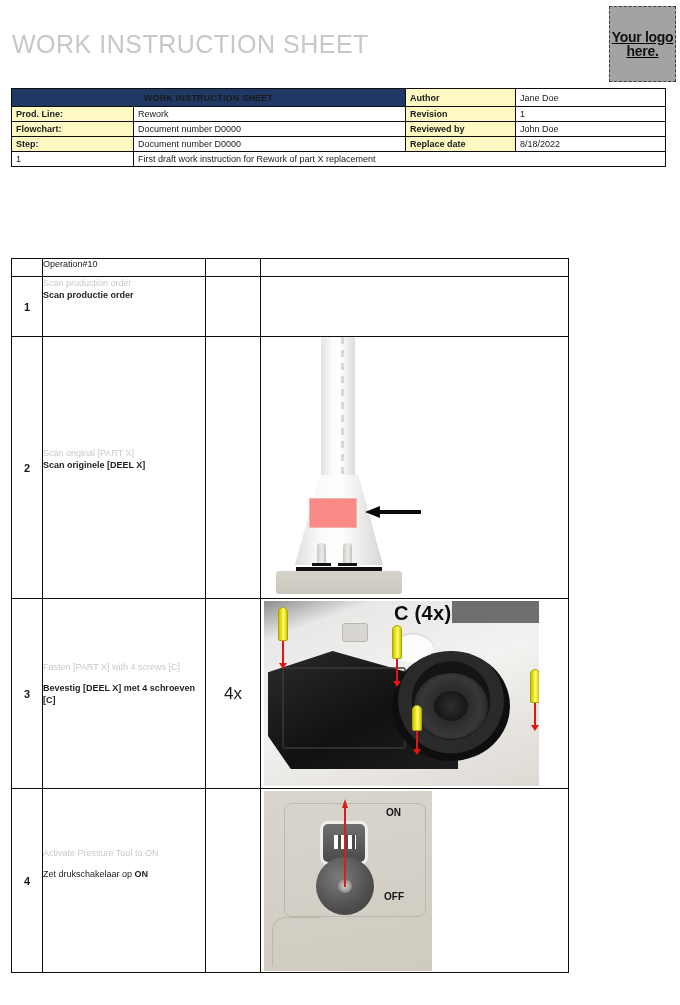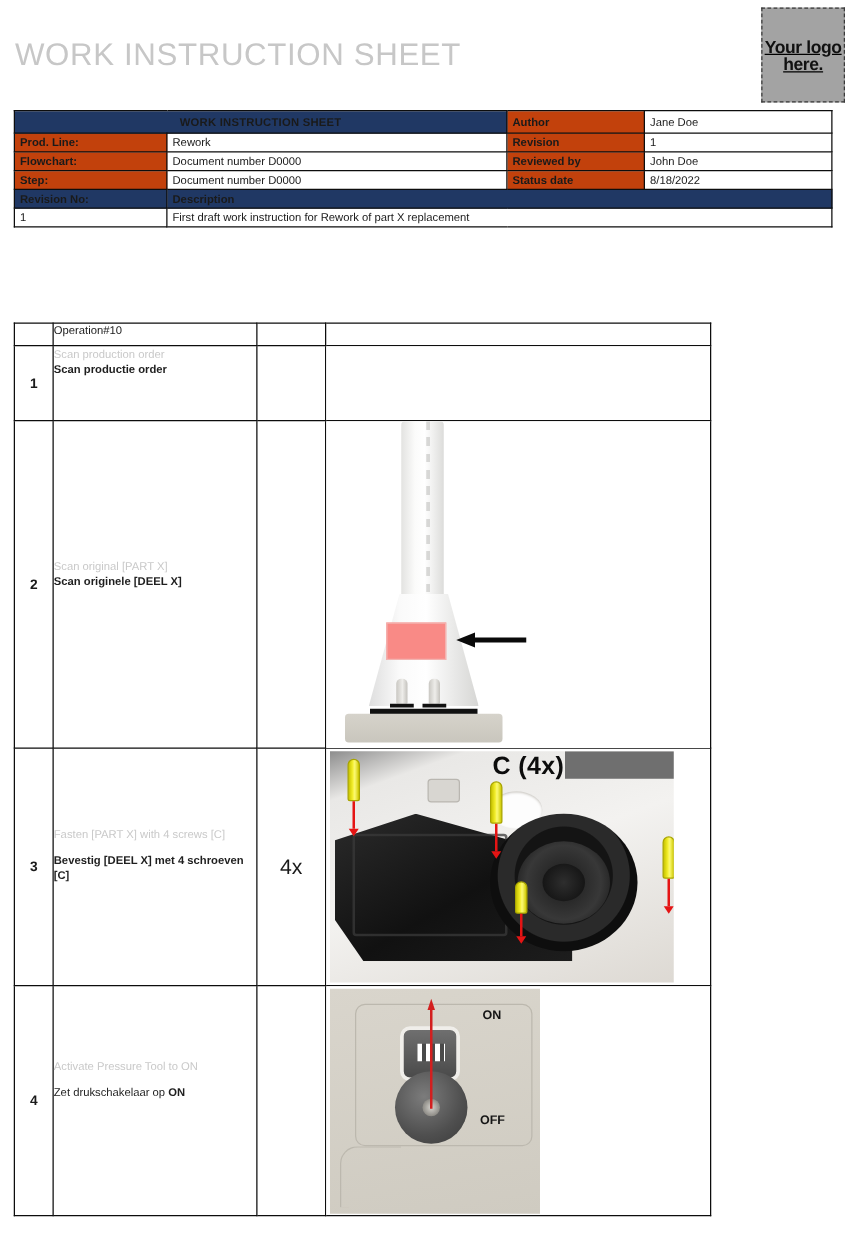--- a/index.html
+++ b/index.html
@@ -36,21 +36,21 @@
     border:1px solid #0d0d0d;
     font-size:9px;height:14px;padding:0 4px;
     vertical-align:middle;color:#1a1a1a;
   }
   .hd-banner{
     background:#203864;color:#fff;font-weight:bold;
     font-size:12px;text-align:center;letter-spacing:.2px;
     height:17px !important;
   }
   .hd-label{
-    background:#c2410c;color:#17365d;font-weight:bold;font-size:9px;
+    background:#fef9c3;color:#17365d;font-weight:bold;font-size:9px;
   }
   .hd-value{background:#fff;color:#2b2b2b;font-size:9px;}
   .hd-dark{
     background:#203864;color:#ffffff;font-weight:bold;font-size:9px;
   }
   .status-cell{white-space:nowrap;font-size:7px;letter-spacing:-.1px;}
   .cbx{
     display:inline-block;width:7px;height:7px;border:1px solid #111;
     background:#bdbdbd;vertical-align:-1px;margin-right:2px;position:relative;
   }
@@ -297,26 +297,22 @@
     </tr>
     <tr>
       <td class="hd-label">Flowchart:</td>
       <td class="hd-value">Document number D0000</td>
       <td class="hd-label">Reviewed by</td>
       <td class="hd-value">John Doe</td>
     </tr>
     <tr>
       <td class="hd-label">Step:</td>
       <td class="hd-value">Document number D0000</td>
-      <td class="hd-label">Status date</td>
+      <td class="hd-label">Replace date</td>
       <td class="hd-value">8/18/2022</td>
-    </tr>
-    <tr>
-      <td class="hd-dark">Revision No:</td>
-      <td class="hd-dark" colspan="3">Description</td>
     </tr>
     <tr>
       <td class="hd-value">1</td>
       <td class="hd-value" colspan="3">First draft work instruction for Rework of part X replacement</td>
     </tr>
   </tbody>
 </table>
 
 <table id="steps-table">
   <colgroup>

